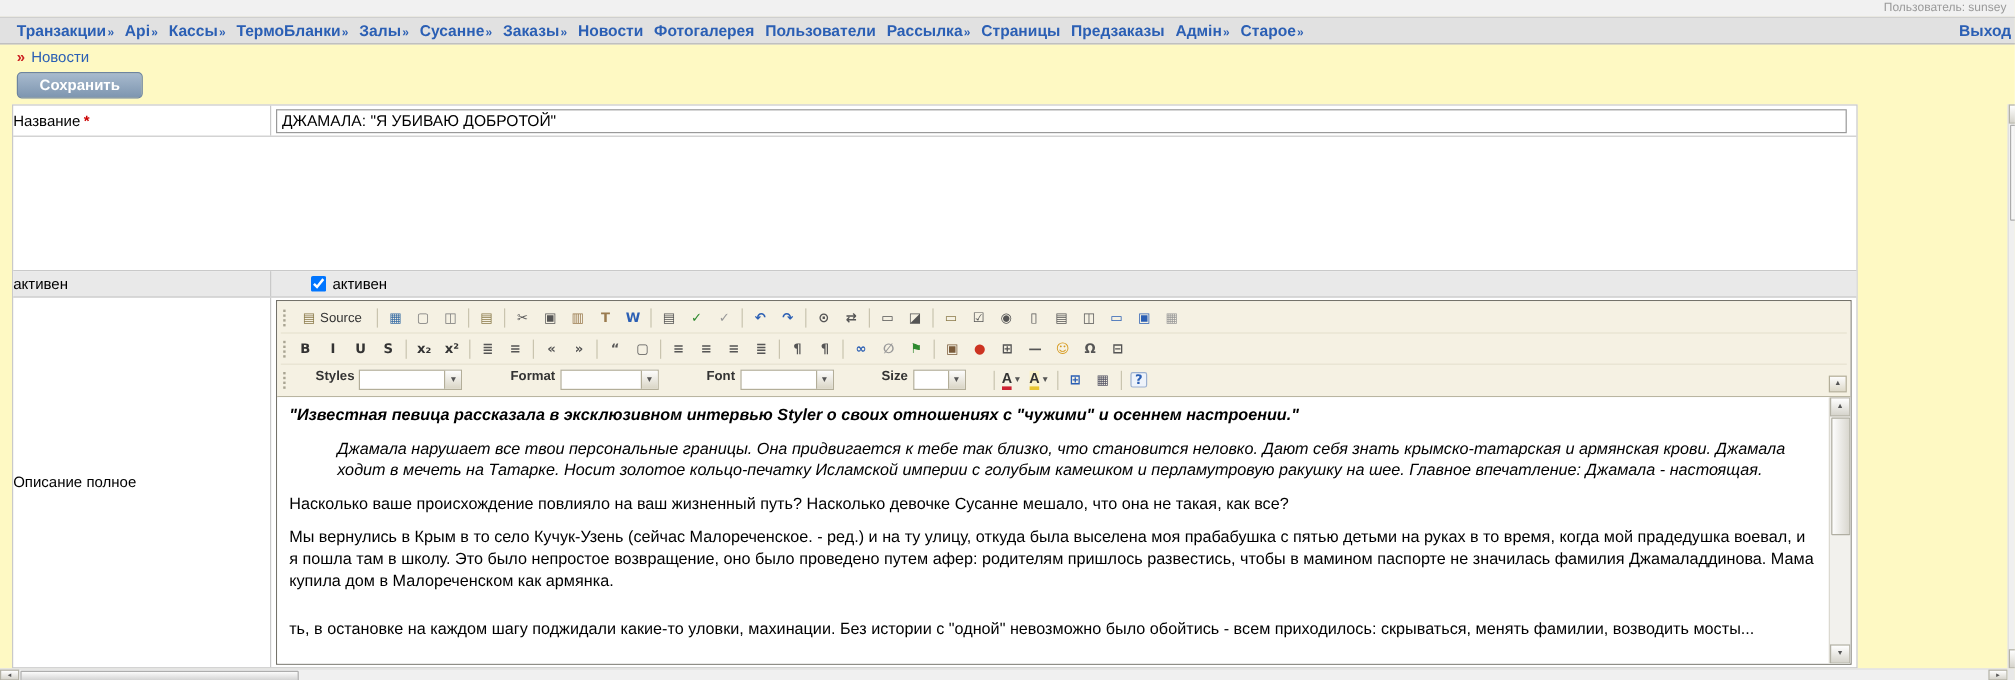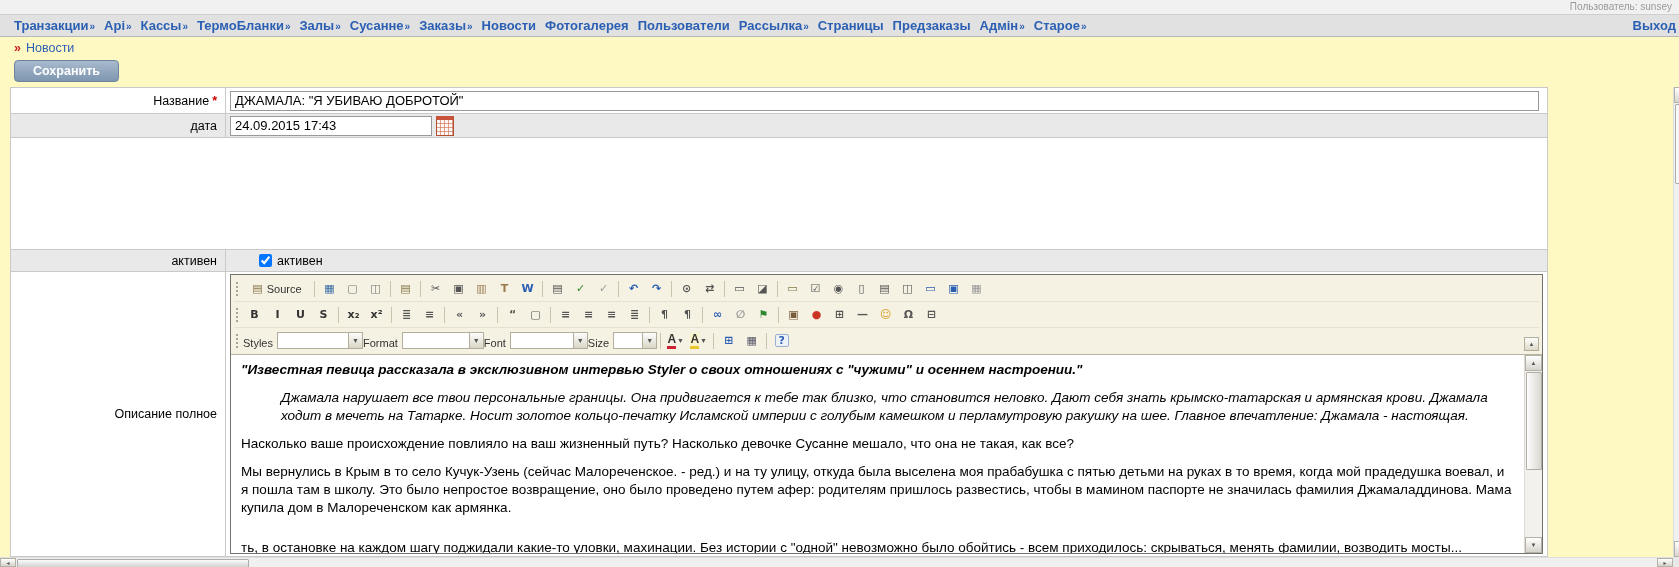--- a/index.html
+++ b/index.html
@@ -29,21 +29,21 @@
   #savebar{top:60px;left:14px;}
   .save-btn{display:inline-block;padding:3px 18px;font-size:12.5px;font-weight:bold;color:#fff;
             background:linear-gradient(#a8bace,#7e96b0);border:1px solid #6d84a0;border-radius:4px;cursor:pointer;}
 
   
   #formtable{top:87px;left:10px;width:1538px;bottom:10px;display:flex;flex-direction:column;
              border:1px solid #c9c9c9;box-sizing:border-box;background:#fff;}
   .frow{display:flex;border-bottom:1px solid #c9c9c9;box-sizing:border-box;}
   .frow.alt{background:#e9e9e9;}
   .frow .lbl{flex:0 0 215px;border-right:1px solid #c9c9c9;display:flex;align-items:center;
-             justify-content:flex-end;padding-right:8px;box-sizing:border-box;font-size:12.5px;}
+             padding-right:8px;box-sizing:border-box;font-size:12.5px;}
   .frow .val{flex:1;display:flex;align-items:center;padding:2px 4px;box-sizing:border-box;min-width:0;}
   .r-name{height:26px;} .r-date{height:24px;} .r-photo{height:112px;} .r-active{height:22px;gap:27px;}
   .r-desc{flex:1;min-height:0;}
   .req{color:#cc0000;margin-left:3px;font-weight:bold;}
 
   .txt-input{height:18px;border:1px solid #999;background:#fff;font-family:"Liberation Sans",sans-serif;
              font-size:13px;padding:0 4px;box-sizing:content-box;}
   #name-input{width:calc(100% - 14px);}
   #date-input{width:192px;}
   .cal-icon{width:16px;height:15px;margin-left:4px;border:1px solid #b05030;border-top:4px solid #c9533a;
@@ -72,21 +72,21 @@
   .tb-row{display:flex;align-items:center;height:25px;}
   .tb-row + .tb-row{border-top:1px solid #e7e2d0;}
   .handle{height:14px;border-left:2px dotted #a9a492;margin:0 5px 0 2px;}
   .tb-group{display:flex;align-items:center;}
   .tb-btn{min-width:19px;height:19px;display:flex;align-items:center;justify-content:center;
           margin:0 1px;border:1px solid transparent;border-radius:2px;cursor:pointer;}
   .tb-glyph{font-family:"DejaVu Sans",sans-serif;font-size:11px;font-weight:bold;line-height:1;}
   .tb-sep{width:1px;height:16px;background:#c9c4ae;margin:0 3px;flex:0 0 1px;}
   .src-btn{padding:0 6px;gap:4px;font-size:11px;color:#333;min-width:52px;}
   .src-btn .tb-glyph{color:#8a7a4a;}
-  .combo{display:flex;align-items:flex-end;margin:0 0;cursor:pointer;}
+  .combo{display:flex;align-items:flex-start;margin:0 20px;cursor:pointer;font-weight:bold;}
   .combo-label{font-size:11px;color:#333;margin-right:4px;}
   .combo-box{height:17px;background:#fff;border:1px solid #b3ae99;display:flex;justify-content:flex-end;box-sizing:border-box;}
   .combo:nth-of-type(1) .combo-box{width:86px;}
   .combo:nth-of-type(2) .combo-box{width:82px;}
   .combo:nth-of-type(3) .combo-box{width:78px;}
   .combo:nth-of-type(4) .combo-box{width:44px;}
   .combo-caret{width:13px;background:linear-gradient(#fdfdfd,#d9d5c5);border-left:1px solid #b3ae99;
                font-size:7px;color:#555;display:flex;align-items:center;justify-content:center;}
   .colorbtn{gap:1px;}
   .color-A{font-size:12px;font-weight:bold;line-height:1;padding-bottom:1px;}
@@ -188,29 +188,20 @@
     <div class="frow r-name">
       <div class="lbl">
         <span>Название</span>
         <span class="req">*</span>
       </div>
       <div class="val">
         <input id="name-input" class="txt-input" type="text" value="ДЖАМАЛА: &quot;Я УБИВАЮ ДОБРОТОЙ&quot;" style="">
       </div>
     </div>
 
-    <div class="frow alt r-date">
-      <div class="lbl">
-        <span>дата</span>
-      </div>
-      <div class="val">
-        <input id="date-input" class="txt-input" type="text" value="24.09.2015 17:43" style="">
-        <span class="cal-icon"></span>
-      </div>
-    </div>
 
     <div class="frow r-photo">
     </div>
 
     <div class="frow alt r-active">
       <div class="lbl">
         <span>активен</span>
       </div>
       <div class="val">
         <input type="checkbox" class="chk" checked="checked" style="">

